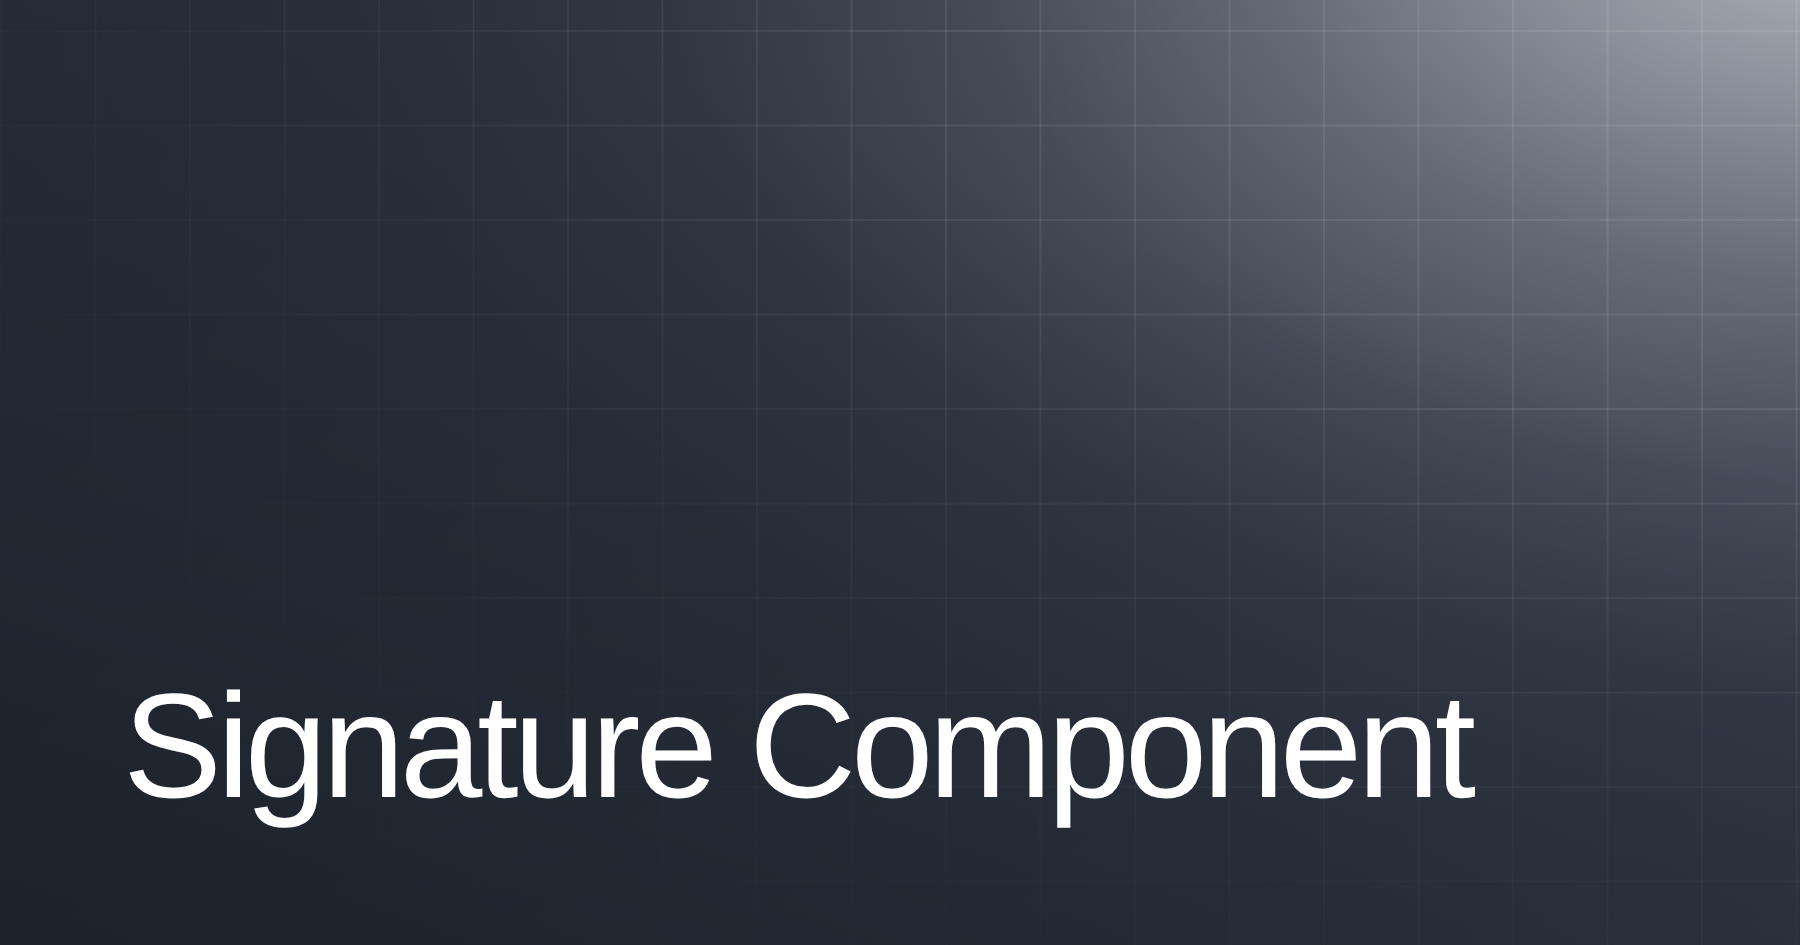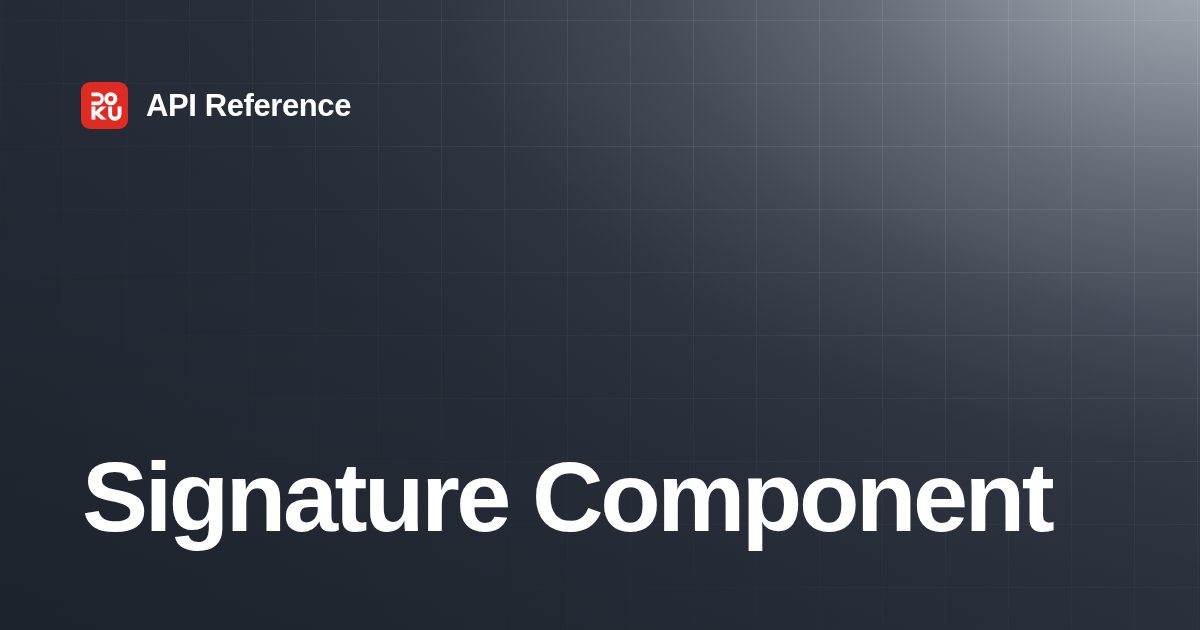--- a/index.html
+++ b/index.html
@@ -108,56 +108,35 @@
     white-space: nowrap;
   }
 
   
   .hero-title {
     position: absolute;
     left: 82px;
     top: 445px;
     color: #ffffff;
     font-size: 99px;
-    font-weight: bold;
+    font-weight: normal;
     letter-spacing: -3.4px;
     line-height: 1.06;
     white-space: nowrap;
   }
 </style>
 </head>
 <body>
 
 <div class="og-card">
 
   <div class="bg-base"></div>
   <div class="bg-glow"></div>
   <div class="bg-grid"></div>
   <div class="bg-shade"></div>
 
   <div class="content">
 
-    <div class="brand">
-
-      <span class="brand-logo">
-        <svg width="47" height="47" viewBox="0 0 47 47" aria-hidden="true">
-
-          <path d="M10.5 10.5 H18.0 A6.6 6.6 0 0 1 18.0 23.2 H10.5 V19.5 H18.0
-                   A2.9 2.9 0 0 0 18.0 14.2 H10.5 Z" fill="#ffffff"></path>
-
-          <path d="M29.8 10.2 A6.55 6.55 0 1 1 29.79 23.3 A6.55 6.55 0 1 1 29.8 10.2 Z
-                   M29.8 14.1 A2.65 2.65 0 1 0 29.81 19.4 A2.65 2.65 0 1 0 29.8 14.1 Z" fill="#ffffff"></path>
-
-          <path d="M10.5 24.6 H14.4 V29.6 L19.9 24.6 H25.4 L18.3 31.0 L25.6 37.6 H20.1
-                   L14.4 32.4 V37.6 H10.5 Z" fill="#ffffff"></path>
-
-          <path d="M27.2 24.6 H31.1 V32.0 A2.75 2.75 0 0 0 36.6 32.0 V24.6 H40.5 V32.0
-                   A6.65 6.65 0 0 1 27.2 32.0 Z" fill="#ffffff"></path>
-        </svg>
-      </span>
-
-      <span class="brand-title">API Reference</span>
-    </div>
 
     <div class="hero-title">Signature Component</div>
 
   </div>
 </div>
 
 </body></html>

